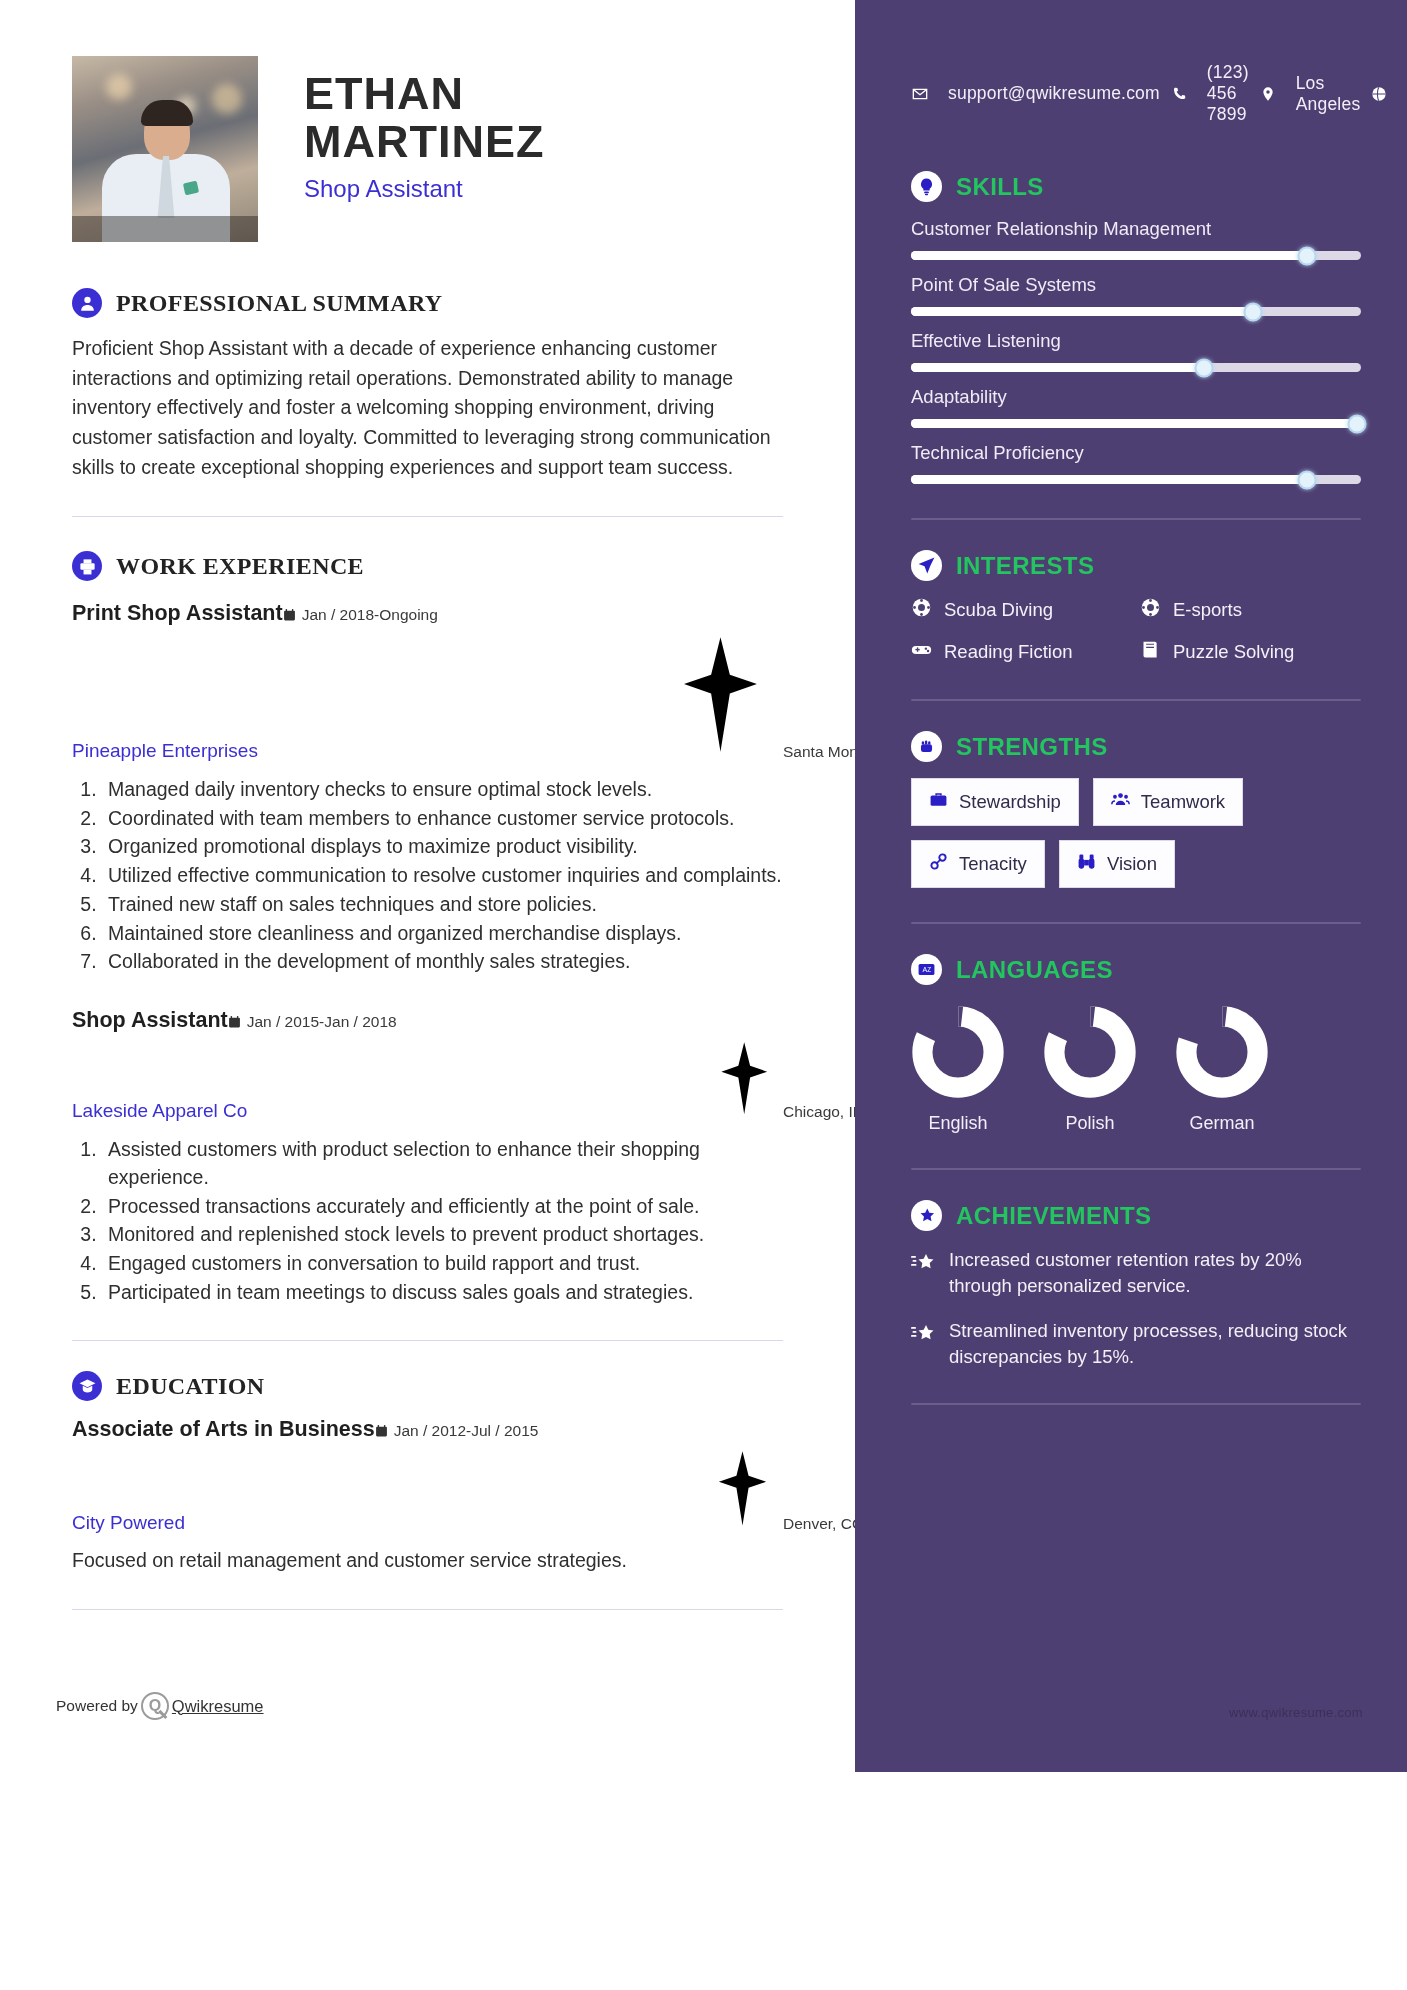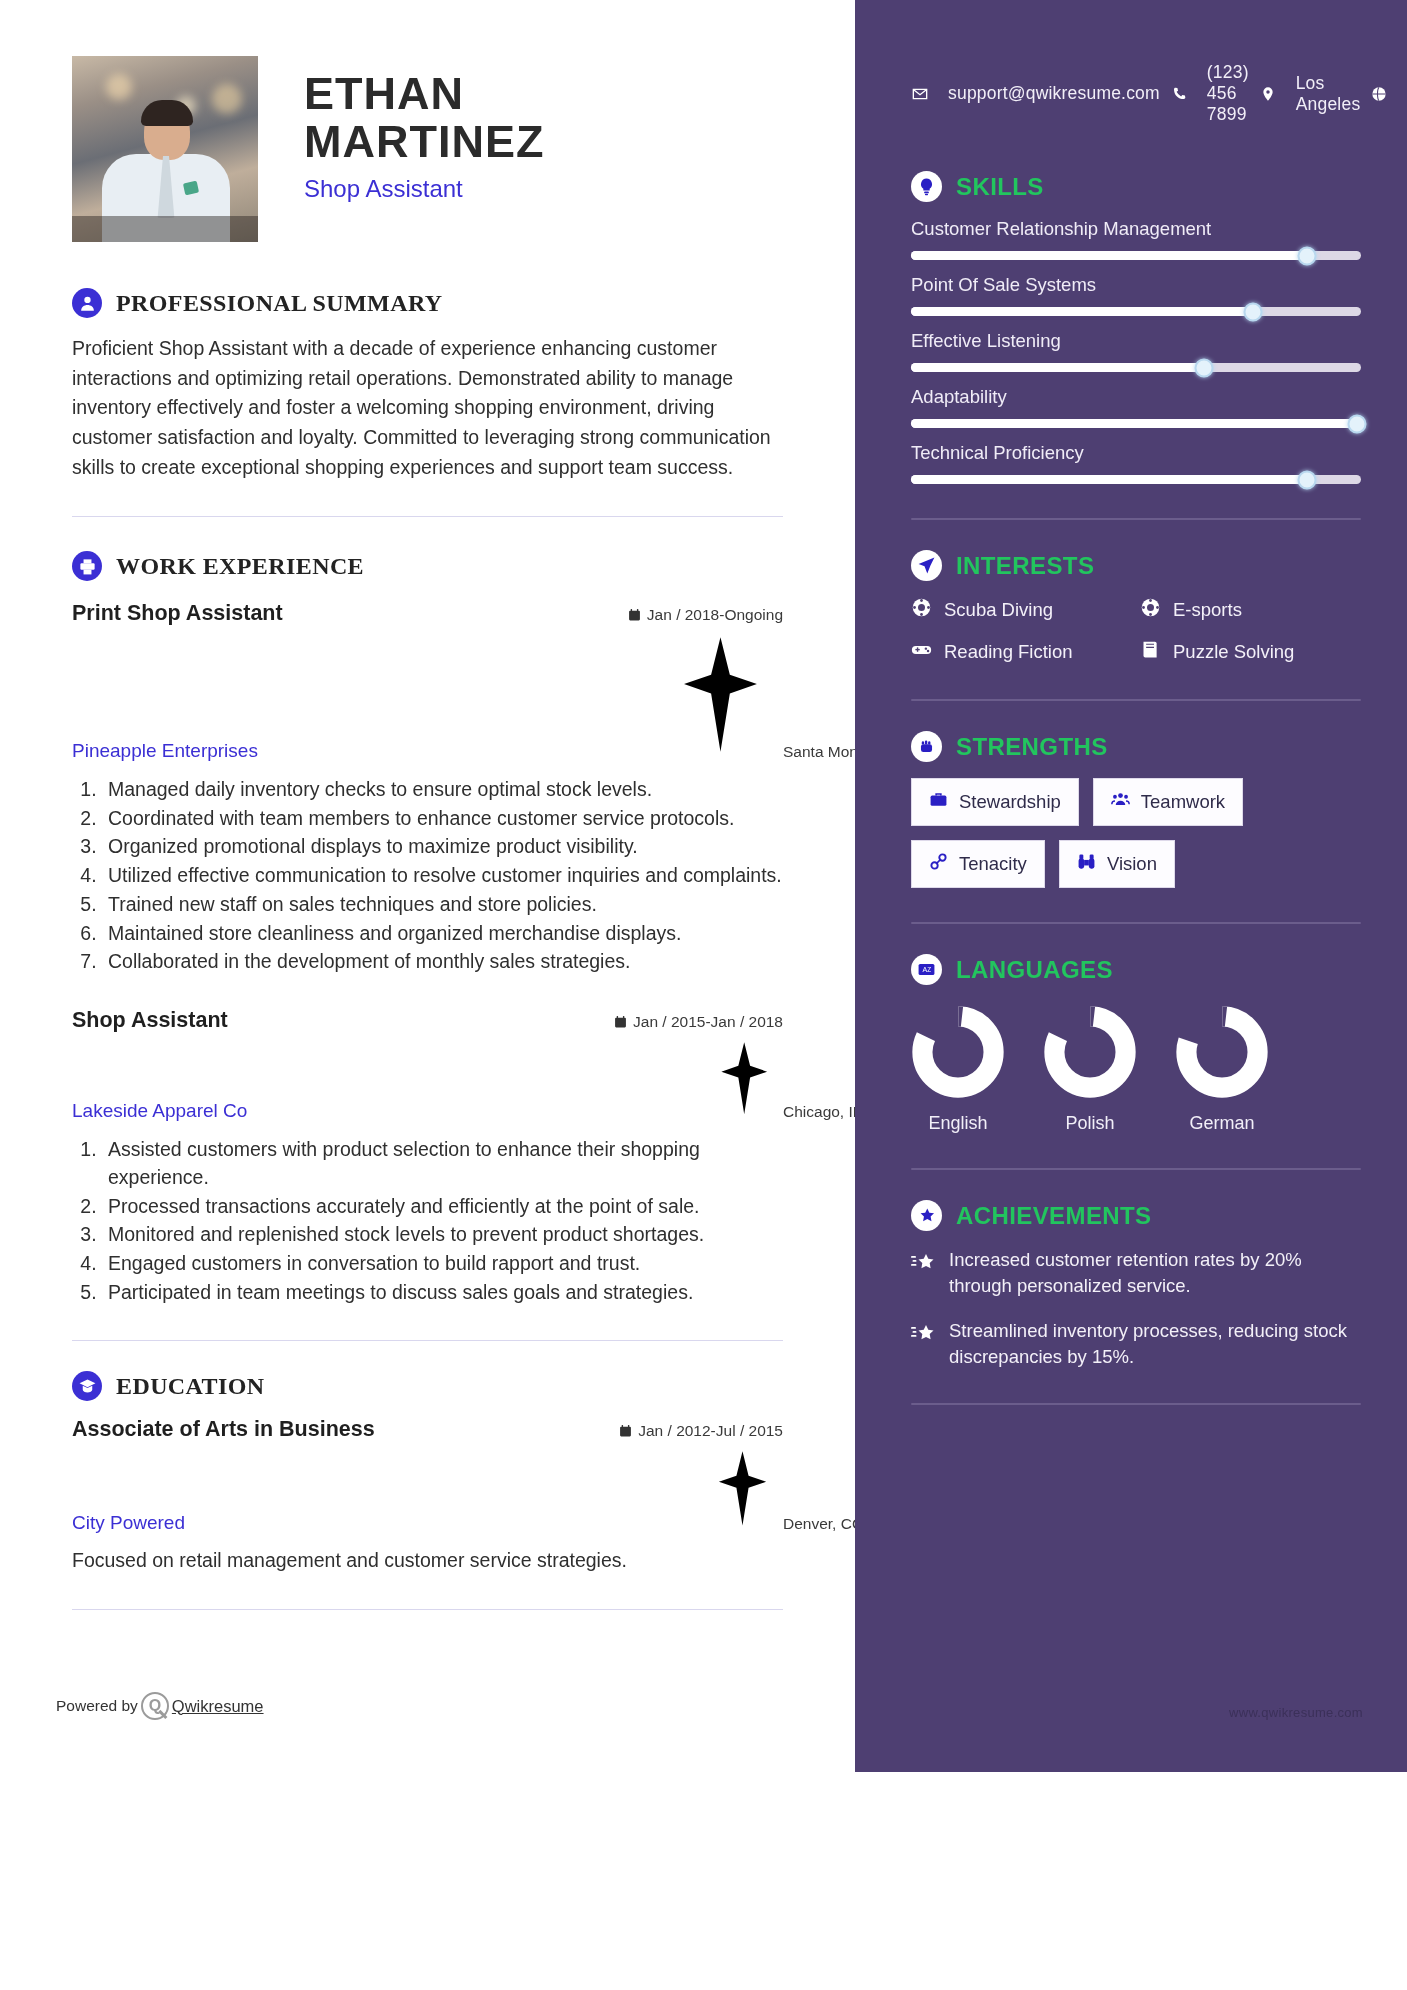--- a/index.html
+++ b/index.html
@@ -87,21 +87,21 @@
   }
 
   .summary-text {
     font-size: 19.5px; line-height: 1.52; color: #2f2f2f;
   }
 
   .divider { height: 1px; background: #d9d7ee; margin: 34px 0 0 0; }
 
   
   .entry { margin-top: 20px; }
-  .entry-top { display: flex; justify-content: space-between; align-items: baseline; }
+  .entry-top { display: flex; align-items: baseline; }
   .entry-role { font-size: 21.5px; font-weight: 700; color: #1f1f1f; }
   .entry-meta { text-align: right; font-size: 15.5px; color: #3a3a3a; white-space: nowrap; }
   .entry-meta .ic { display:inline-block; vertical-align:-2px; margin-right:6px; }
   .entry-meta .ic svg { width:13px; height:14px; fill:#333; }
   .entry-sub { display: flex; justify-content: space-between; align-items: baseline; margin-top: 6px; }
   .entry-company { font-size: 19px; color: #3b2fd4; }
   .entry-place { font-size: 15.5px; color: #3a3a3a; white-space: nowrap; }
 
   ol.bullets { margin: 14px 0 0 30px; }
   ol.bullets li {

